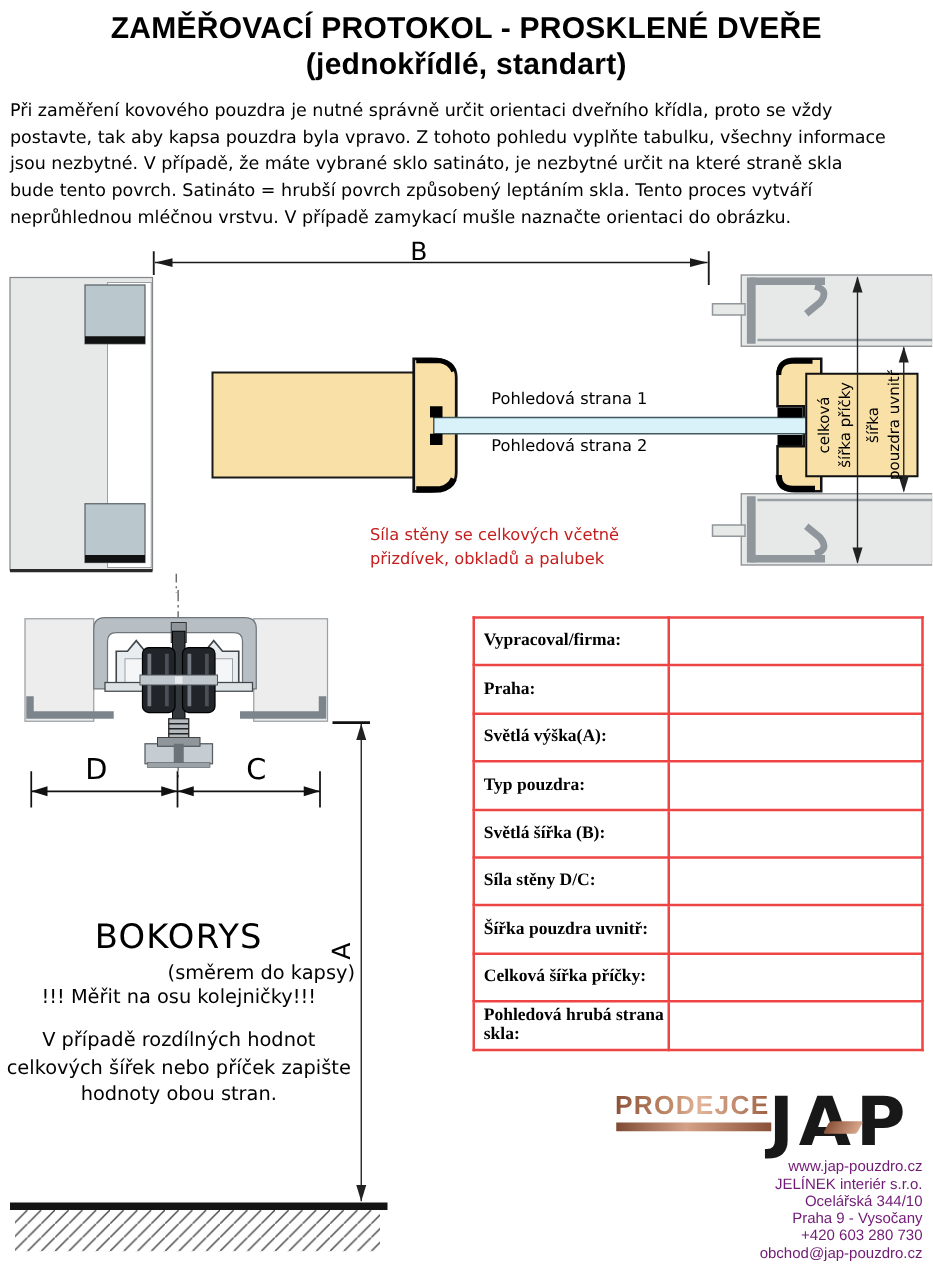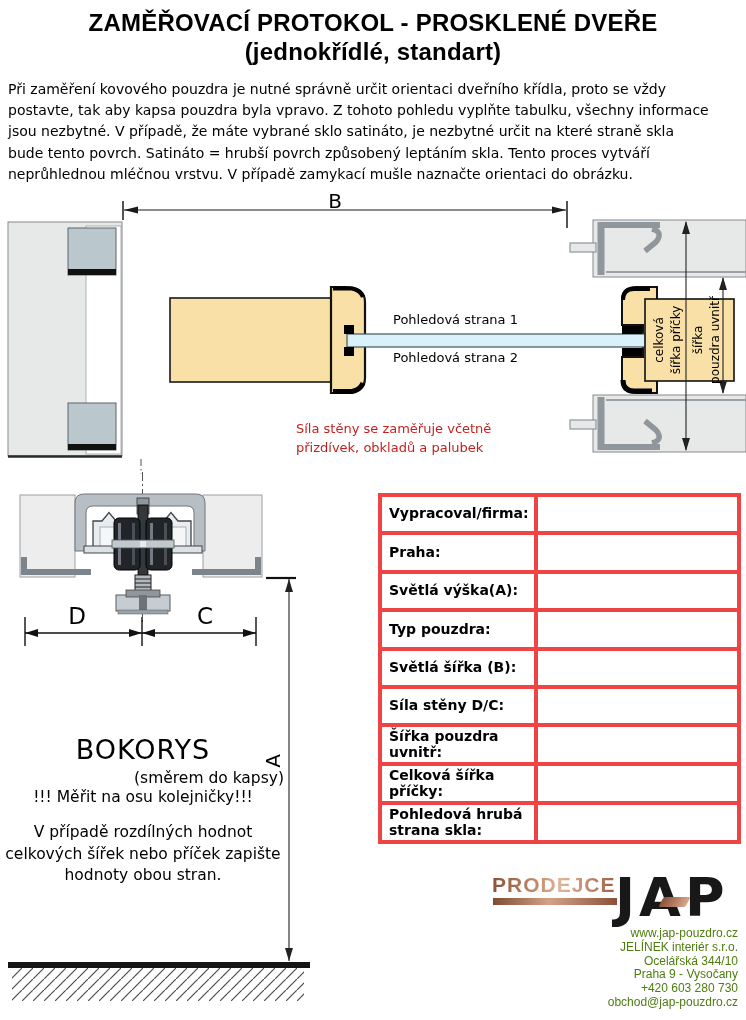--- a/index.html
+++ b/index.html
@@ -33,21 +33,21 @@
     font:20px "DejaVu Sans", sans-serif; text-align:center;
   }
 
   .bokorys-block { top:733px; left:2px; width:282px; text-align:center; }
   .bokorys-title { font:27px/33px "DejaVu Sans", sans-serif; letter-spacing:1px; }
   .bokorys-sub   { font:15.5px/19px "DejaVu Sans", sans-serif; margin-top:3px;text-align:right; }
   .bokorys-warn  { font:15.5px/19px "DejaVu Sans", sans-serif; }
   .bokorys-note  { font:15.5px/21.5px "DejaVu Sans", sans-serif; margin-top:15px; }
 
   table.form-table { border-collapse:collapse; table-layout:fixed; width:359px; }
-  table.form-table td { border:4px solid #ef4444; vertical-align:middle; }
+  table.form-table td { border:2px solid #ef4444; vertical-align:middle;font-family:Liberation Serif, serif; }
   table.form-table tr { height:38.4px; }
   td.lbl { width:156px; font:bold 14px/15.5px "DejaVu Sans", sans-serif; padding:2px 2px 2px 7px; }
   td.val { width:203px; }
 
   .copper-text { color:#b5795b; font:bold 21px "Liberation Sans", sans-serif; letter-spacing:1px; }
   @supports (-webkit-background-clip: text) {
     .copper-text {
       background:linear-gradient(92deg,#8a5138 0%,#c08866 35%,#e2b49a 55%,#9c5f41 100%);
       -webkit-background-clip:text; background-clip:text; color:transparent;
     }
@@ -55,21 +55,21 @@
   .copper-bar {
     top:898px; left:493px; width:124px; height:7px;
     background:linear-gradient(90deg,#7e4a33,#d4a288 45%,#8a5038);
   }
   .jap-brand { top:869px; left:615px; font:bold 54px/58px "DejaVu Sans", sans-serif;
                letter-spacing:4px; color:#181818; }
   .jap-accent { top:897px; left:661px; width:27px; height:10px; border-radius:2px;
                 transform:skewX(-28deg);
                 background:linear-gradient(90deg,#8a5138,#d9a78c); }
   .contact { top:927px; right:8px; text-align:right;
-             font:12px/13.8px "Liberation Sans", sans-serif; color:#4d7c0f; }
+             font:12px/13.8px "Liberation Sans", sans-serif; color:#701a75; }
 </style>
 </head>
 <body>
 
 <div class="page">
 
   <div class="abs page-title pre">ZAMĚŘOVACÍ PROTOKOL - PROSKLENÉ DVEŘE
 (jednokřídlé, standart)</div>
 
   <div class="abs intro pre">Při zaměření kovového pouzdra je nutné správně určit orientaci dveřního křídla, proto se vždy
@@ -148,21 +148,21 @@
     </g>
     <polygon points="723,277 719,290 727,290" fill="#222"></polygon>
     <polygon points="723,394 719,381 727,381" fill="#222"></polygon>
 
     <path d="M141,459 V474" stroke="#555" stroke-width="1" stroke-dasharray="7 3 1.5 3"></path>
   </svg>
 
   <div class="abs dim-label" style="left:317px;top:189px;width:36px">B</div>
   <div class="abs strana" style="left:393px;top:312px">Pohledová strana 1</div>
   <div class="abs strana" style="left:393px;top:350px">Pohledová strana 2</div>
-  <div class="abs wall-note pre" style="left:296px;top:420px">Síla stěny se zaměřuje včetně
+  <div class="abs wall-note pre" style="left:296px;top:420px">Síla stěny se celkových včetně
 přizdívek, obkladů a palubek</div>
   <div class="abs rot-label pre" style="left:608px;top:323px">celková
 šířka příčky</div>
   <div class="abs rot-label pre" style="left:647px;top:323px">šířka
 pouzdra uvnitř</div>
 
   <svg class="abs" style="left:0;top:470px" width="370" height="550" viewBox="0 470 370 550">
     <defs>
       <pattern id="hatch" width="11" height="11" patternUnits="userSpaceOnUse">
         <path d="M-2,13 L13,-2" stroke="#4a4a4a" stroke-width="1.2"></path>

